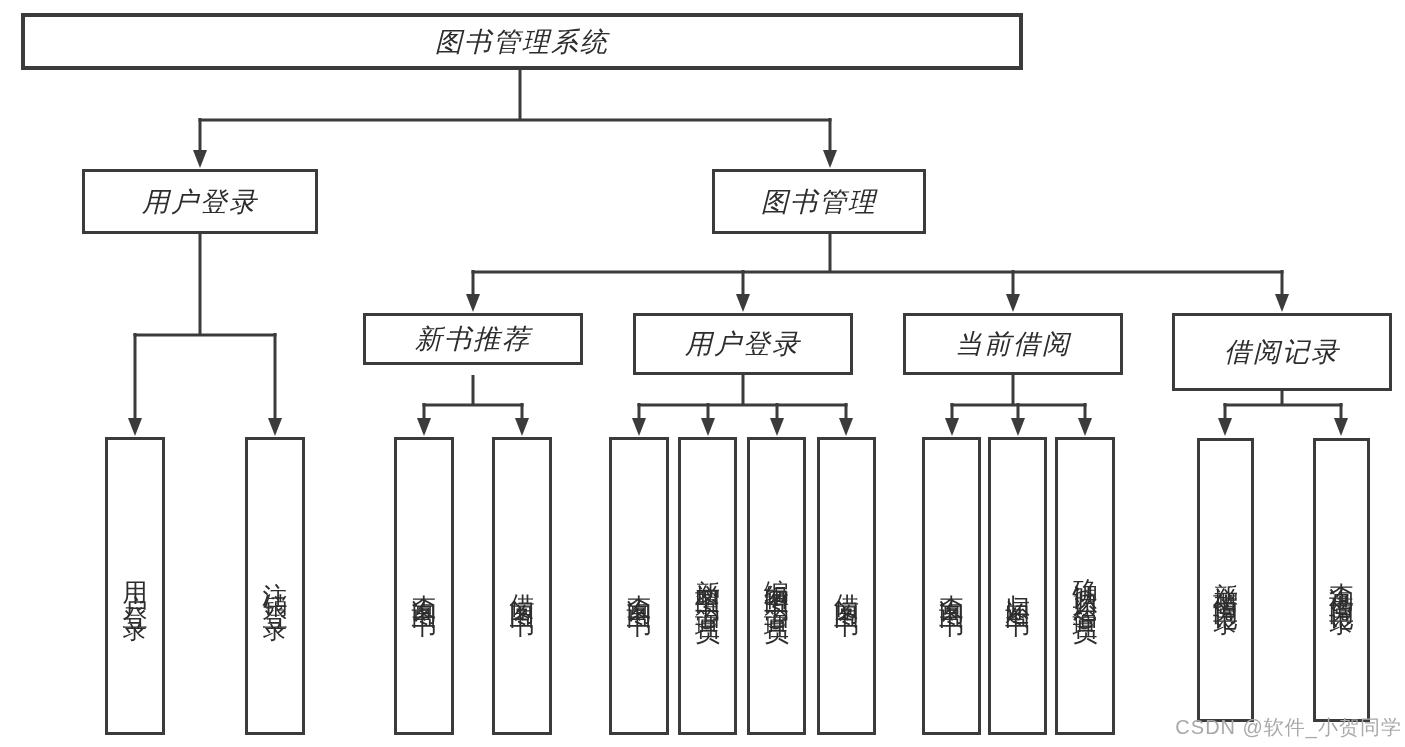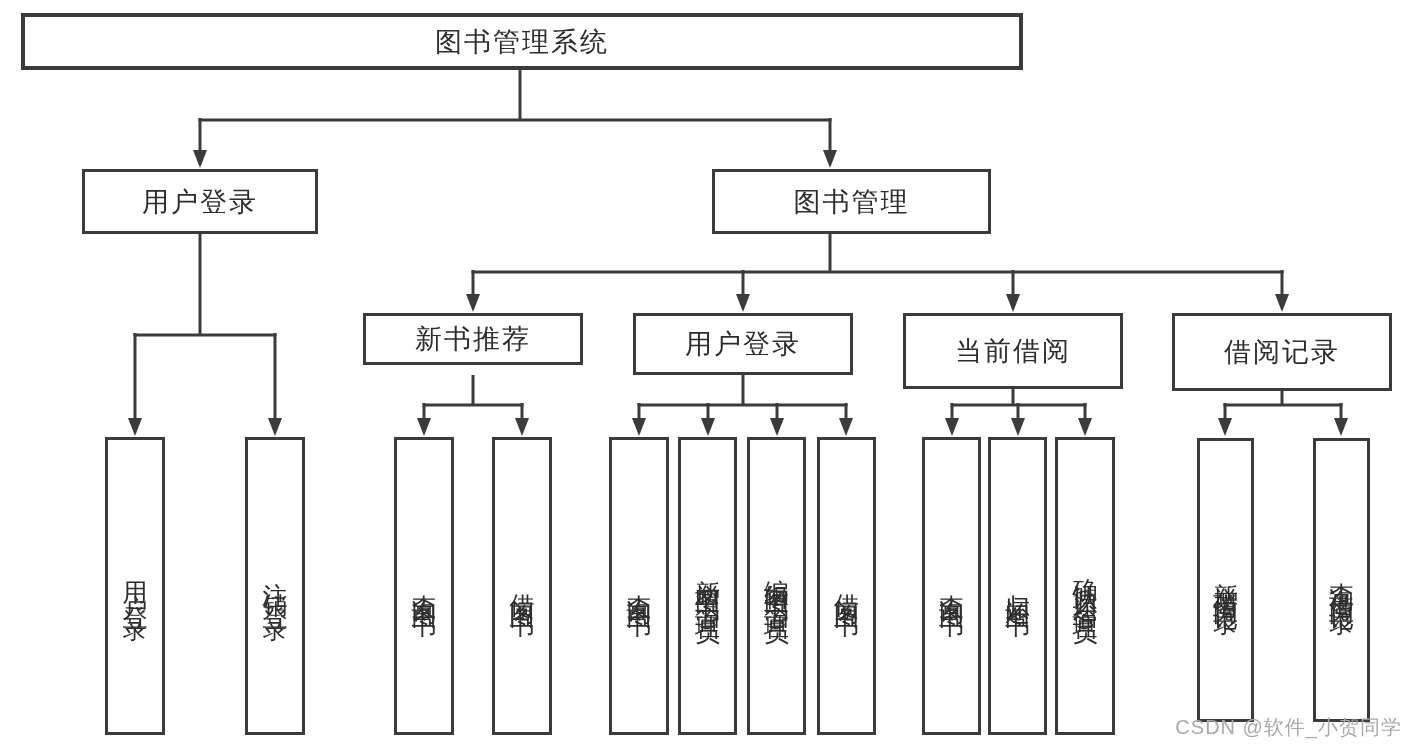--- a/index.html
+++ b/index.html
@@ -33,20 +33,21 @@
     box-sizing: border-box;
     border: 3px solid var(--line);
     background: var(--background);
     display: flex;
     align-items: center;
     justify-content: center;
     font-size: 27px;
     letter-spacing: 2px;
     color: var(--text);
     white-space: nowrap;
+    font-style: italic;
   }
   .vbox {
     position: absolute;
     box-sizing: border-box;
     border: 3px solid var(--line);
     background: var(--background);
     display: flex;
     align-items: center;
     justify-content: center;
     color: var(--text);
@@ -151,31 +152,31 @@
     </g>
   </svg>
 
   <div class="hbox" style="left:21px;top:13px;width:1002px;height:57px;border-width:4px">
     <span>图书管理系统</span>
   </div>
 
   <div class="hbox" style="left:82px;top:169px;width:236px;height:65px">
     <span>用户登录</span>
   </div>
-  <div class="hbox" style="left:712px;top:169px;width:279px;height:65px">
+  <div class="hbox" style="left:712px;top:169px;width:214px;height:65px">
     <span>图书管理</span>
   </div>
 
   <div class="hbox" style="left:363px;top:313px;width:220px;height:52px">
     <span>新书推荐</span>
   </div>
   <div class="hbox" style="left:633px;top:313px;width:220px;height:62px">
     <span>用户登录</span>
   </div>
-  <div class="hbox" style="left:903px;top:313px;width:220px;height:76px">
+  <div class="hbox" style="left:903px;top:313px;width:220px;height:62px">
     <span>当前借阅</span>
   </div>
   <div class="hbox" style="left:1172px;top:313px;width:220px;height:78px">
     <span>借阅记录</span>
   </div>
 
   <div class="vbox" style="left:105px;top:437px;width:60px;height:298px">
     <span class="vtext wide">用户登录</span>
   </div>
   <div class="vbox" style="left:245px;top:437px;width:60px;height:298px">

